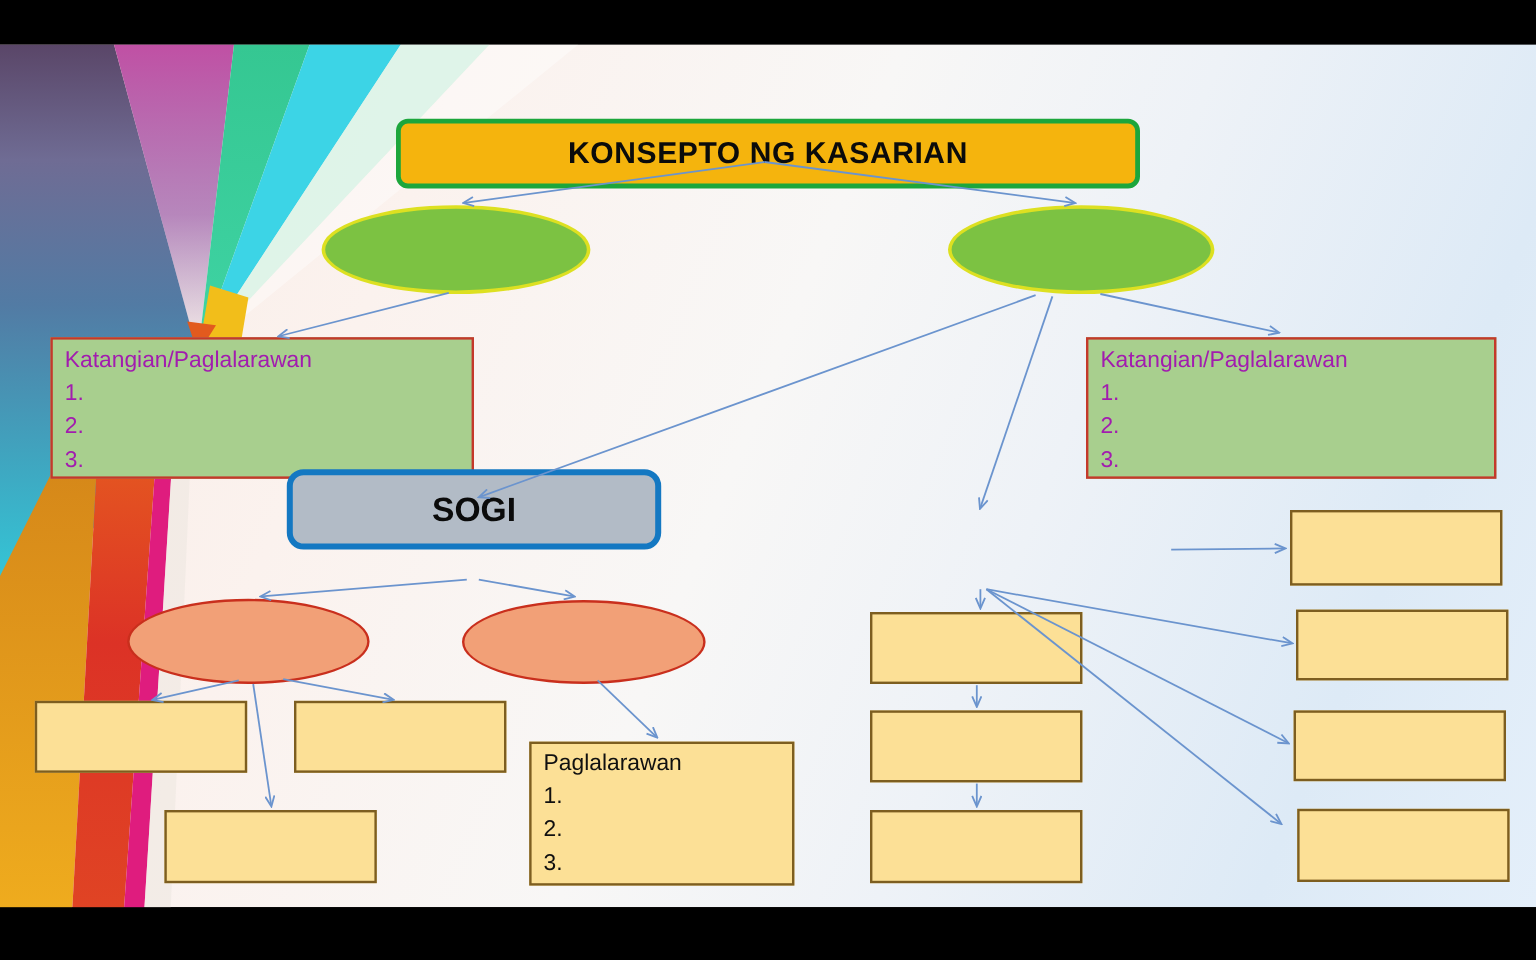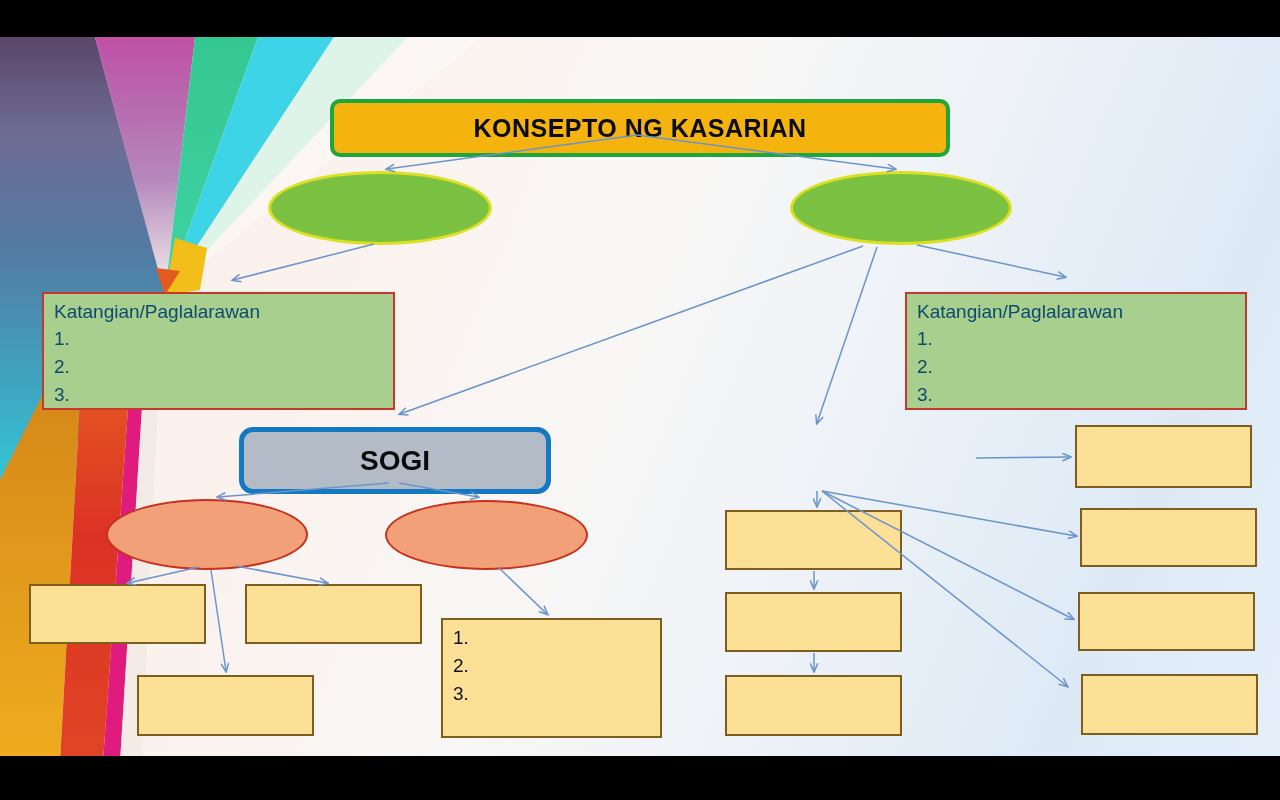--- a/index.html
+++ b/index.html
@@ -32,33 +32,33 @@
   .green-ellipse {
     background:var(--c-green-ellipse-fill,#7CC242);
     border:3px solid var(--c-green-ellipse-border,#DDE021);
   }
   #green-ellipse-left  { left:268px; top:171px; width:224px; height:74px; }
   #green-ellipse-right { left:790px; top:171px; width:222px; height:74px; }
 
   .kat-box {
     background:var(--c-katangian-fill,#A8CF8E);
     border:2px solid var(--c-katangian-border,#C4392B);
-    padding:5px 10px; color:#0c4a6e;margin-top:11px;
+    padding:5px 10px; color:#a21caf;
   }
   #katangian-left  { left:42px;  top:281px; width:353px; height:118px; }
   #katangian-right { left:905px; top:281px; width:342px; height:118px; }
   .kat-box .hd { font-size:19px; line-height:26px; }
   .kat-box .it { font-size:19px; line-height:28px; }
 
   .node-box {
     background:var(--c-node-fill,#B2BBC6);
     border:5px solid var(--c-node-border,#1478C2);
     border-radius:14px; display:flex; align-items:center; justify-content:center;
   }
-  #sogi-node   { left:239px; top:427px; width:312px; height:67px; }
+  #sogi-node   { left:239px; top:391px; width:312px; height:67px; }
   #lgbtq-node  { left:659px; top:426px; width:314px; height:64px; }
   .node-box .t { font-weight:bold; color:#0b0b0b; font-size:28px; }
 
   .orange-ellipse {
     background:var(--c-orange-ellipse-fill,#F2A077);
     border:2px solid var(--c-orange-ellipse-border,#C92F1D);
   }
   #orange-ellipse-left  { left:106px; top:499px; width:202px; height:71px; }
   #orange-ellipse-right { left:385px; top:500px; width:203px; height:70px; }
 
@@ -169,20 +169,21 @@
   <div class="shape blank" id="blank-left-3"></div>
   <div class="shape blank" id="blank-mid-1"></div>
   <div class="shape blank" id="blank-mid-2"></div>
   <div class="shape blank" id="blank-mid-3"></div>
   <div class="shape blank" id="blank-right-1"></div>
   <div class="shape blank" id="blank-right-2"></div>
   <div class="shape blank" id="blank-right-3"></div>
   <div class="shape blank" id="blank-right-4"></div>
 
   <div class="shape" id="paglalarawan-box">
+    <div class="hd">Paglalarawan</div>
     <div class="it">1.</div>
     <div class="it">2.</div>
     <div class="it">3.</div>
   </div>
 
   <svg id="arrows" width="1280" height="800" viewBox="0 0 1280 800">
     <defs>
       <marker id="ah" viewBox="0 0 10 8" refX="8" refY="4" markerWidth="11" markerHeight="9" orient="auto" markerUnits="userSpaceOnUse">
         <path d="M1,0.5 L9,4 L1,7.5" fill="none" stroke="#6B94CE" stroke-width="1.4"></path>
       </marker>

